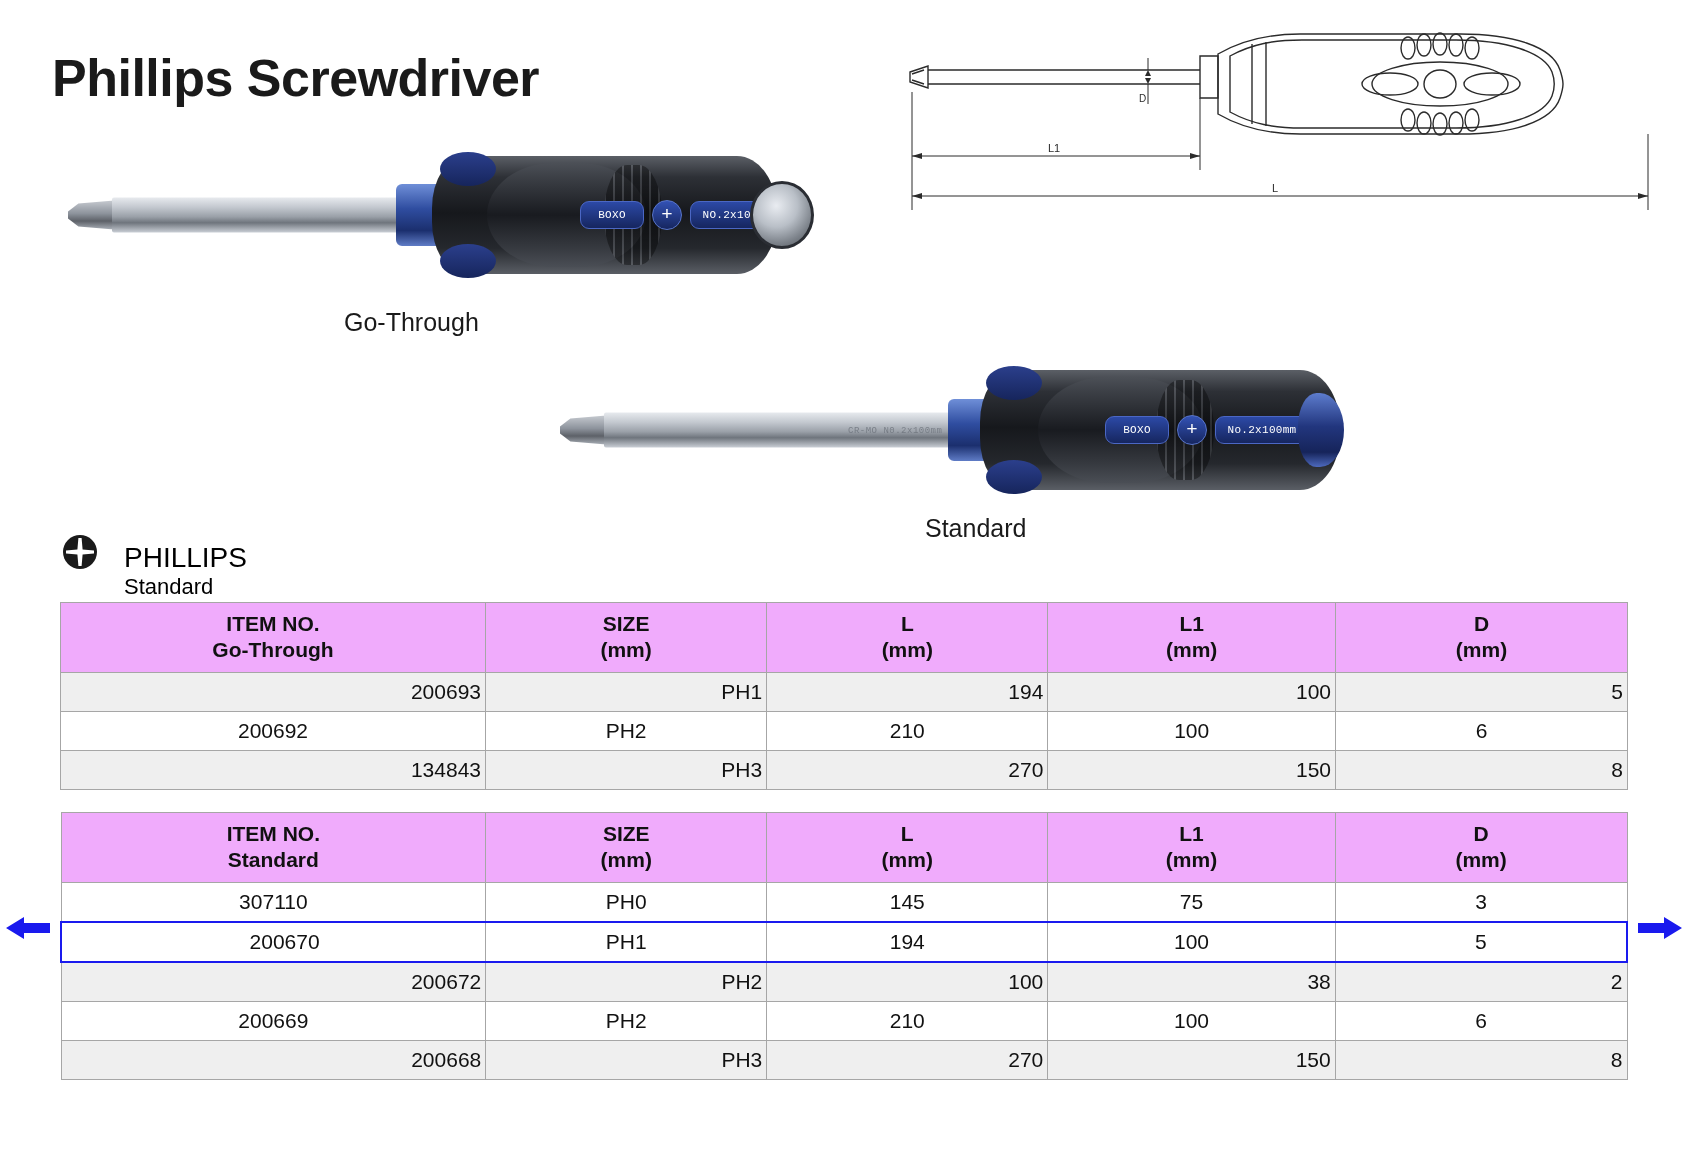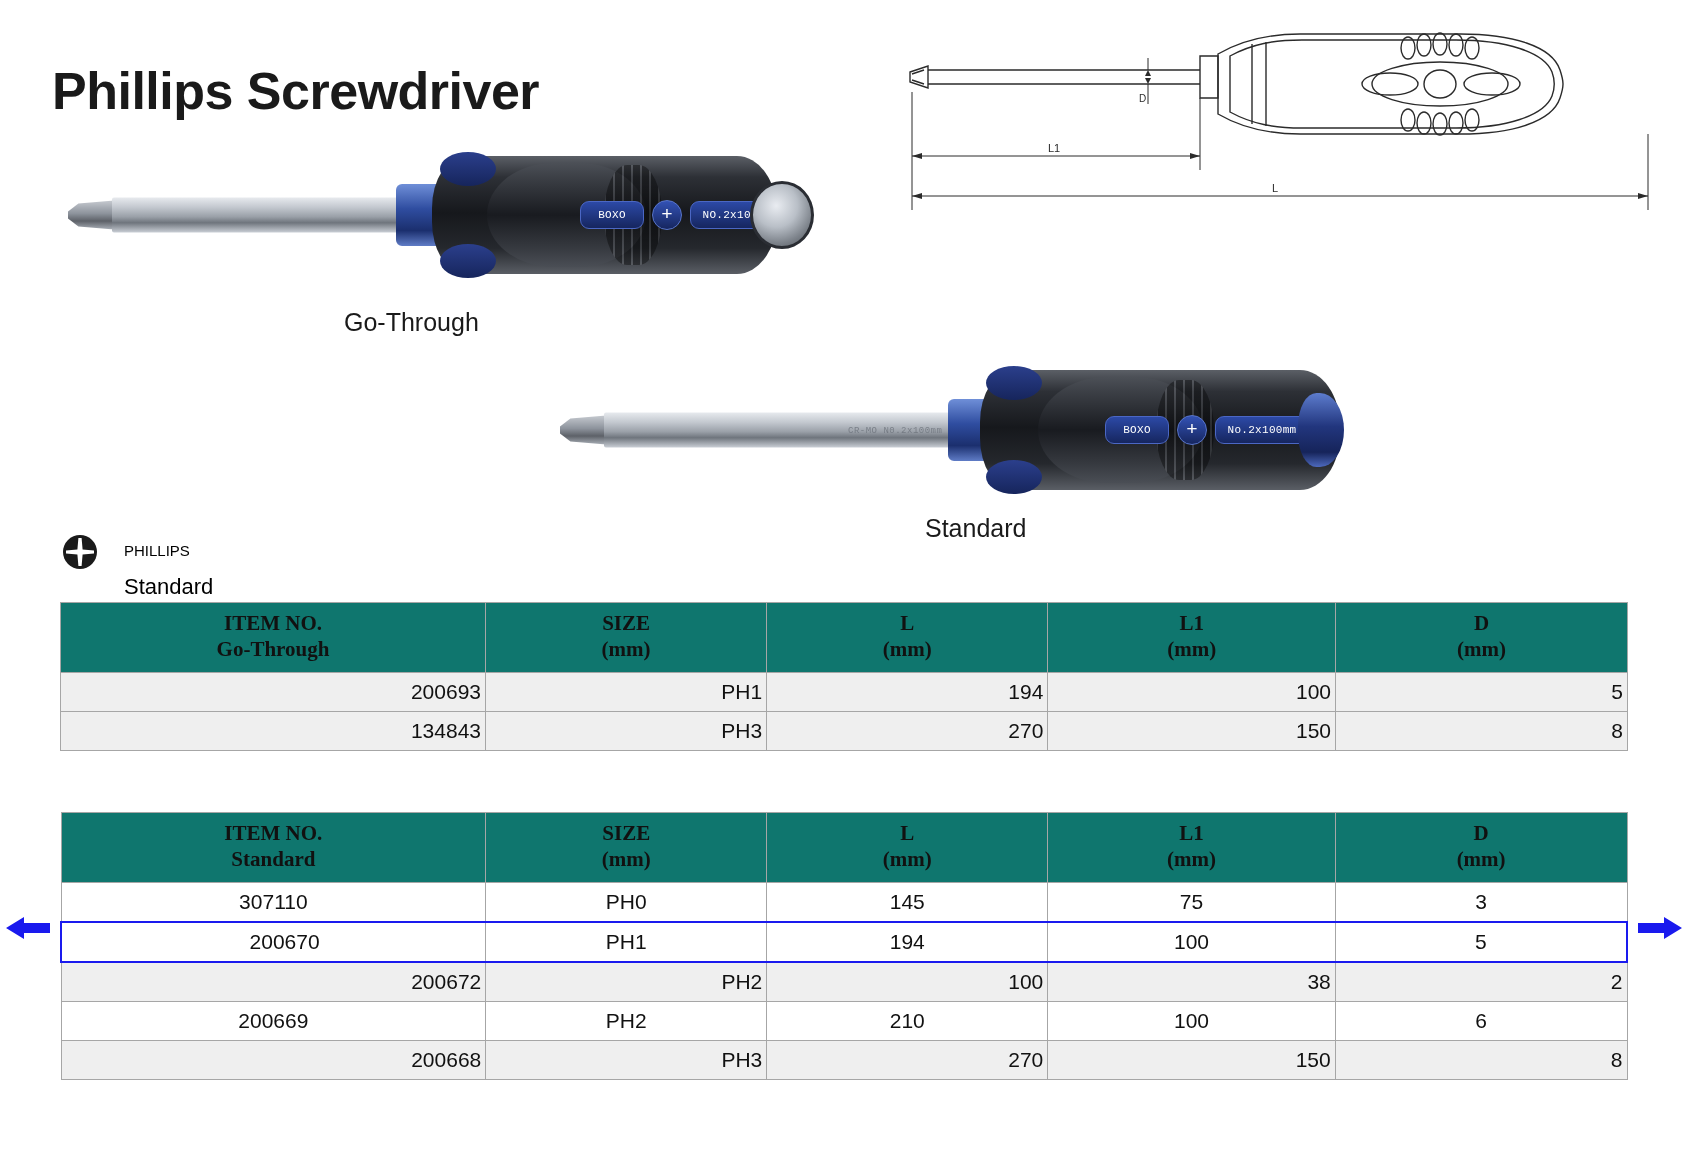--- a/index.html
+++ b/index.html
@@ -18,21 +18,21 @@
   .page {
     position: relative;
     width: 1688px;
     height: 1170px;
   }
 
   
   .title {
     position: absolute;
     left: 52px;
-    top: 61px;
+    top: 48px;
     font-size: 52px;
     font-weight: bold;
     letter-spacing: -0.5px;
     color: #1a1a1a;
   }
 
   
   .photo {
     position: absolute;
     font-family: Liberation Mono, monospace;
@@ -167,21 +167,21 @@
     position: absolute;
     left: 62px;
     top: 534px;
     width: 36px;
     height: 36px;
   }
   .phillips-label {
     position: absolute;
     left: 124px;
     top: 542px;
-    font-size: 15px;
+    font-size: 28px;
   }
   .phillips-sub {
     position: absolute;
     left: 124px;
     top: 574px;
     font-size: 22px;
   }
 
   
   table.spec {
@@ -189,25 +189,24 @@
     border-collapse: collapse;
     table-layout: fixed;
     font-size: 21px;
   }
   table.spec th, table.spec td {
     border: 1px solid #a6a6a6;
     text-align: center;
     color: #111;
   }
   table.spec thead th {
-    background: #0f766e;
+    background: #f0abfc;
     font-weight: bold;
     padding: 8px 4px 10px 4px;
     line-height: 1.22;
-    font-family: Liberation Serif, serif;
   }
   table.spec tbody td {
     padding: 7px 4px;
     background: #ffffff;
   }
   table.spec tbody tr.alt td {
     background: #efefef;
     text-align: right;
   }
   table.spec tbody tr.highlight td {
@@ -391,20 +390,27 @@
       </tr>
     </thead>
     <tbody>
       <tr class="alt">
         <td>200693</td>
         <td>PH1</td>
         <td>194</td>
         <td>100</td>
         <td>5</td>
       </tr>
+      <tr>
+        <td>200692</td>
+        <td>PH2</td>
+        <td>210</td>
+        <td>100</td>
+        <td>6</td>
+      </tr>
       <tr class="alt">
         <td>134843</td>
         <td>PH3</td>
         <td>270</td>
         <td>150</td>
         <td>8</td>
       </tr>
     </tbody>
   </table>
 

